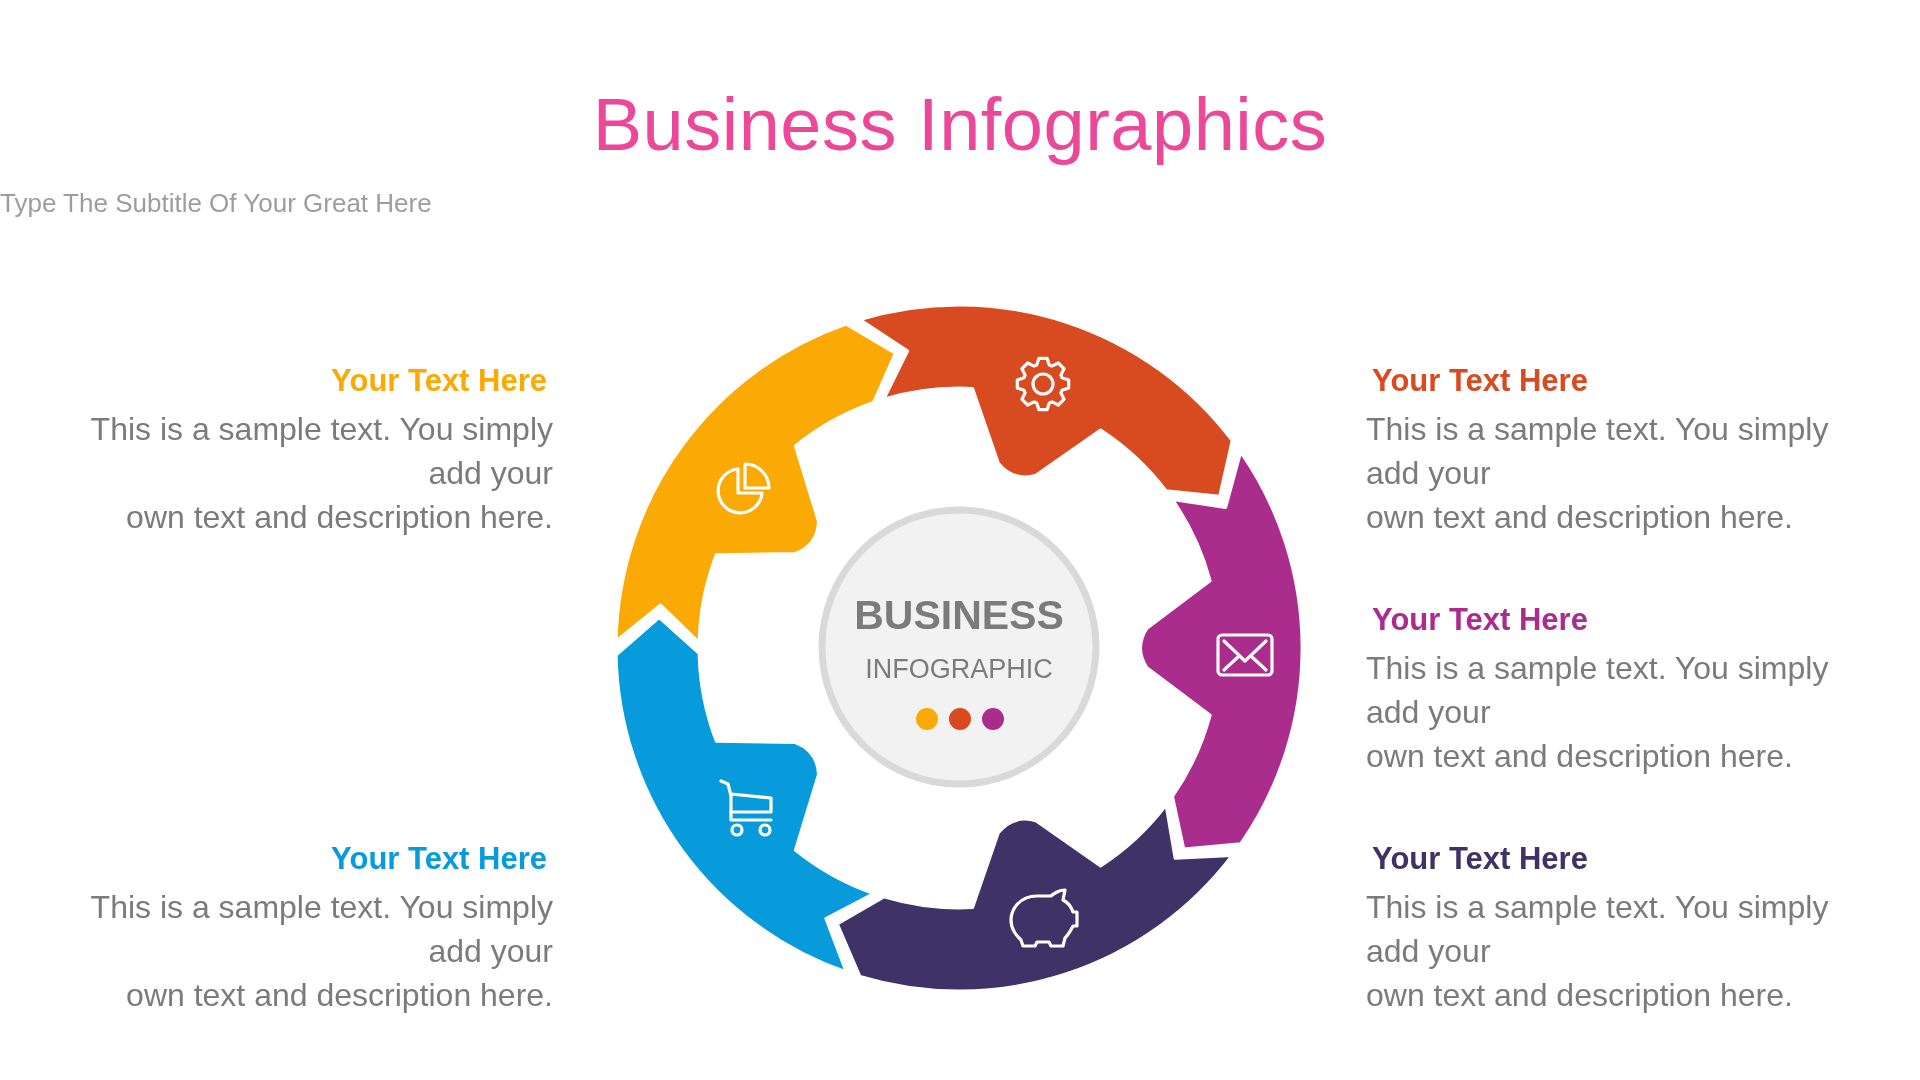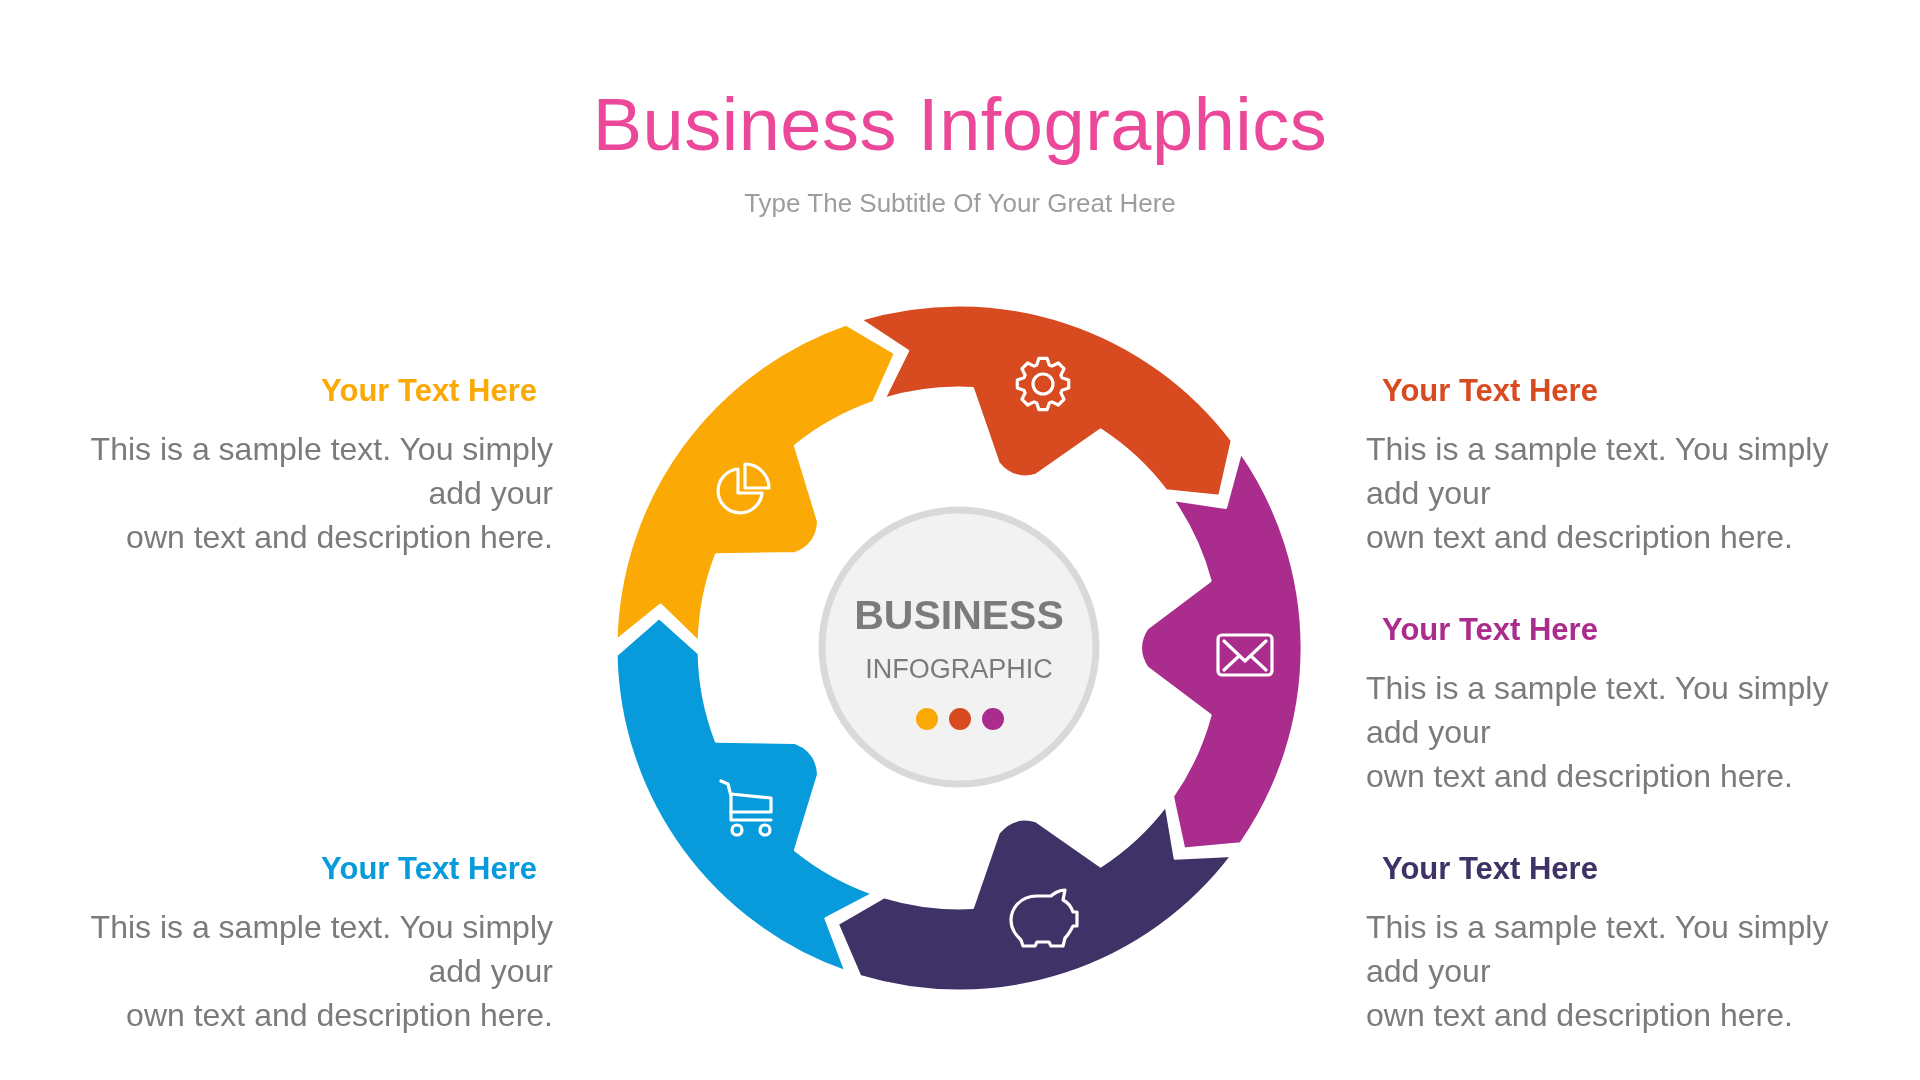--- a/index.html
+++ b/index.html
@@ -1,25 +1,25 @@
 <!DOCTYPE html>
 <html><head>
 <meta charset="utf-8">
 <style>
   html, body { margin: 0; padding: 0; background: #ffffff; }
   body { width: 1920px; height: 1080px; position: relative; overflow: hidden;
          font-family: "Liberation Sans", "DejaVu Sans", sans-serif; }
   .title { position: absolute; left: 0; width: 1920px; top: 80px; text-align: center;
            font-size: 74px; color: #ec4899; font-weight: 400; letter-spacing: 0.5px; line-height: 90px; }
-  .subtitle { position: absolute; left: 0; width: 1920px; top: 186px; text-align: center;
+  .subtitle { position: absolute; left: 0; width: 1920px; top: 186px; 
               font-size: 26px; color: #9d9d9d; line-height: 34px; }
   .text-block { position: absolute; width: 480px; }
   .text-block.left { text-align: right; left: 73px; }
   .text-block.right { text-align: left; left: 1366px; }
-  .text-block h3 { margin: 16px; font-size: 31px; font-weight: 700; line-height: 40px; }
+  .text-block h3 { margin: 6px; font-size: 31px; font-weight: 700; line-height: 40px; }
   .text-block p { margin: 4px 0 0 0; font-size: 32px; color: #7b7b7b; line-height: 44px; }
   #wheel { position: absolute; left: 0; top: 0; width: 1920px; height: 1080px; }
   .center-title { font-weight: 700; fill: #7b7b7b; font-size: 41px; }
   .center-sub { fill: #7b7b7b; font-size: 27px; }
 </style>
 </head>
 <body>
 
 <div class="title">Business Infographics</div>
 <div class="subtitle">Type The Subtitle Of Your Great Here</div>

